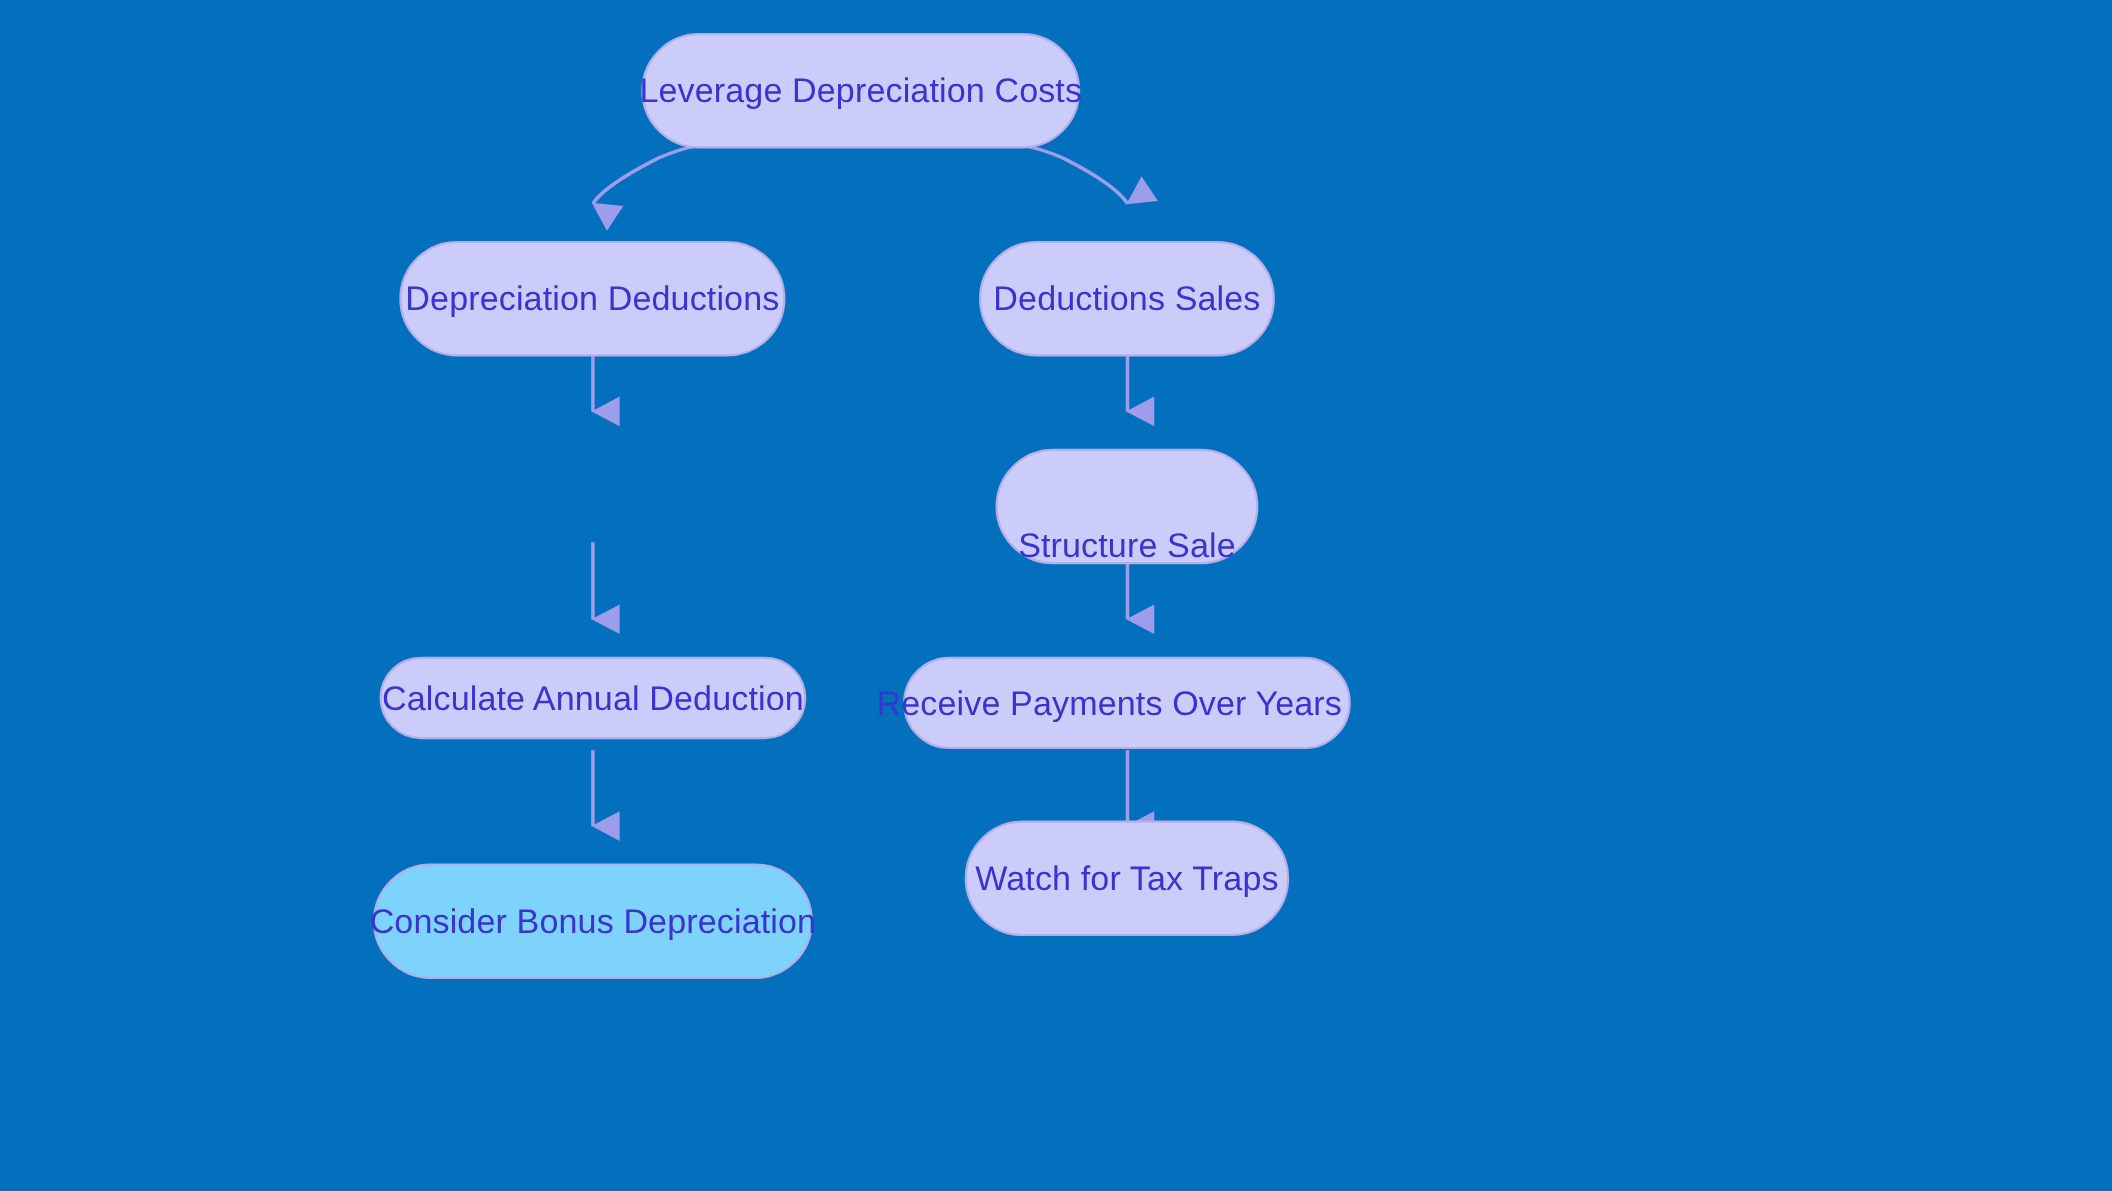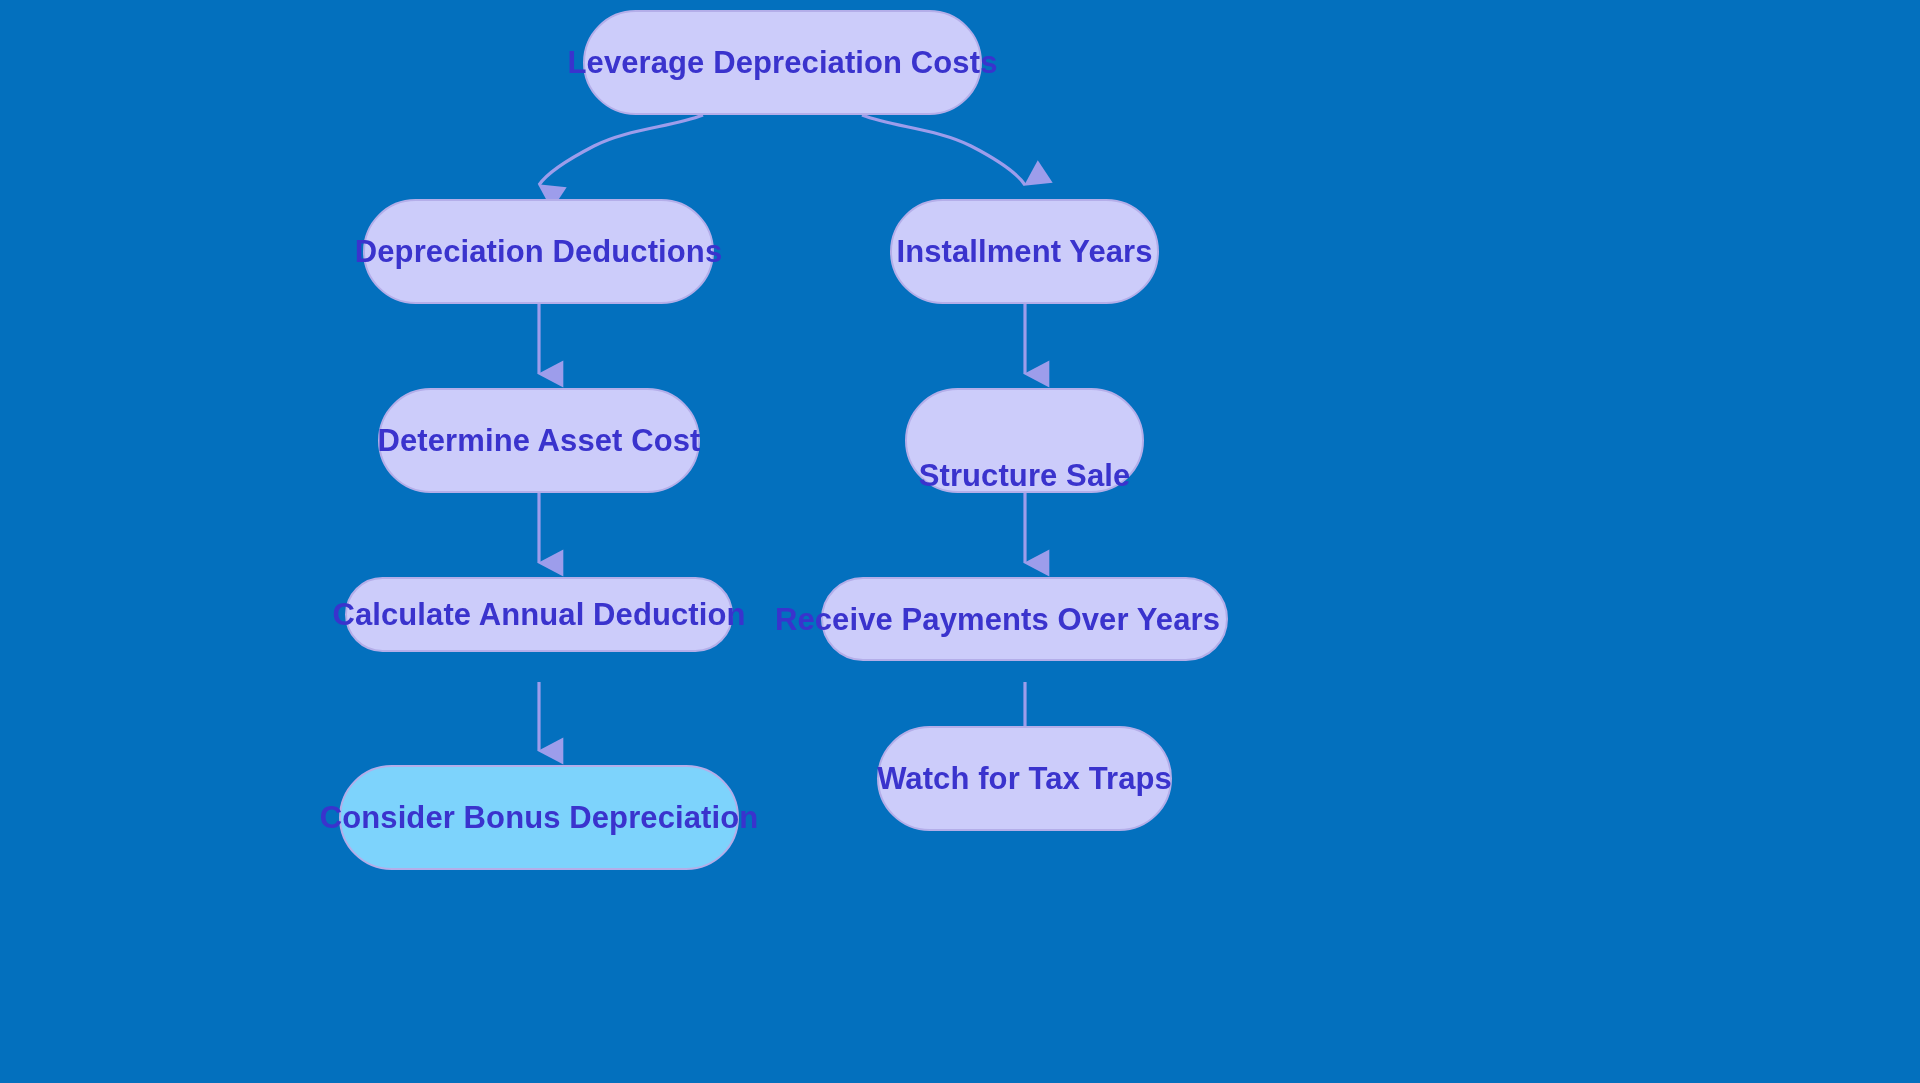--- a/index.html
+++ b/index.html
@@ -39,24 +39,25 @@
     box-sizing: border-box;
     display: flex;
     align-items: center;
     justify-content: center;
     background: #ccccfa;
     border: 2px solid #0f172a;
     border-radius: 9999px;
     color: #3a33cd;
     font-family: "Liberation Sans", sans-serif;
     font-size: 31px;
-    font-weight: 700;
+    font-weight: 400;
     letter-spacing: 0.1px;
     white-space: nowrap;
     line-height: 1;
+    margin-top: 20px;
     -webkit-font-smoothing: antialiased;
   }
   .node-label {
     display: block;
     padding: 0 6px;
   }
 </style>
 </head>
 <body>
 
@@ -87,26 +88,23 @@
 
     <div class="node" style="left: 583px; top: 10px; width: 399px; height: 105px; background: rgb(204, 204, 250); border-color: rgb(180, 174, 233); color: rgb(58, 51, 205);">
       <span class="node-label">Leverage Depreciation Costs</span>
     </div>
 
     <div class="node" style="left: 363px; top: 199px; width: 351px; height: 105px; background: rgb(204, 204, 250); border-color: rgb(180, 174, 233); color: rgb(58, 51, 205);">
       <span class="node-label">Depreciation Deductions</span>
     </div>
 
     <div class="node" style="left: 890px; top: 199px; width: 269px; height: 105px; background: rgb(204, 204, 250); border-color: rgb(180, 174, 233); color: rgb(58, 51, 205);">
-      <span class="node-label">Installment Years</span>
+      <span class="node-label">Deductions Sales</span>
     </div>
 
-    <div class="node" style="left: 378px; top: 388px; width: 322px; height: 105px; background: rgb(204, 204, 250); border-color: rgb(180, 174, 233); color: rgb(58, 51, 205);">
-      <span class="node-label">Determine Asset Cost</span>
-    </div>
 
     <div class="node" style="left: 905px; top: 388px; width: 239px; height: 105px; background: rgb(204, 204, 250); border-color: rgb(180, 174, 233); color: rgb(58, 51, 205); align-items: flex-end;">
       <span class="node-label">Structure Sale</span>
     </div>
 
     <div class="node" style="left: 345px; top: 577px; width: 388px; height: 75px; background: rgb(204, 204, 250); border-color: rgb(180, 174, 233); color: rgb(58, 51, 205);">
       <span class="node-label">Calculate Annual Deduction</span>
     </div>
 
     <div class="node" style="left: 821px; top: 577px; width: 407px; height: 84px; background: rgb(204, 204, 250); border-color: rgb(180, 174, 233); color: rgb(58, 51, 205); justify-content: flex-end;">

